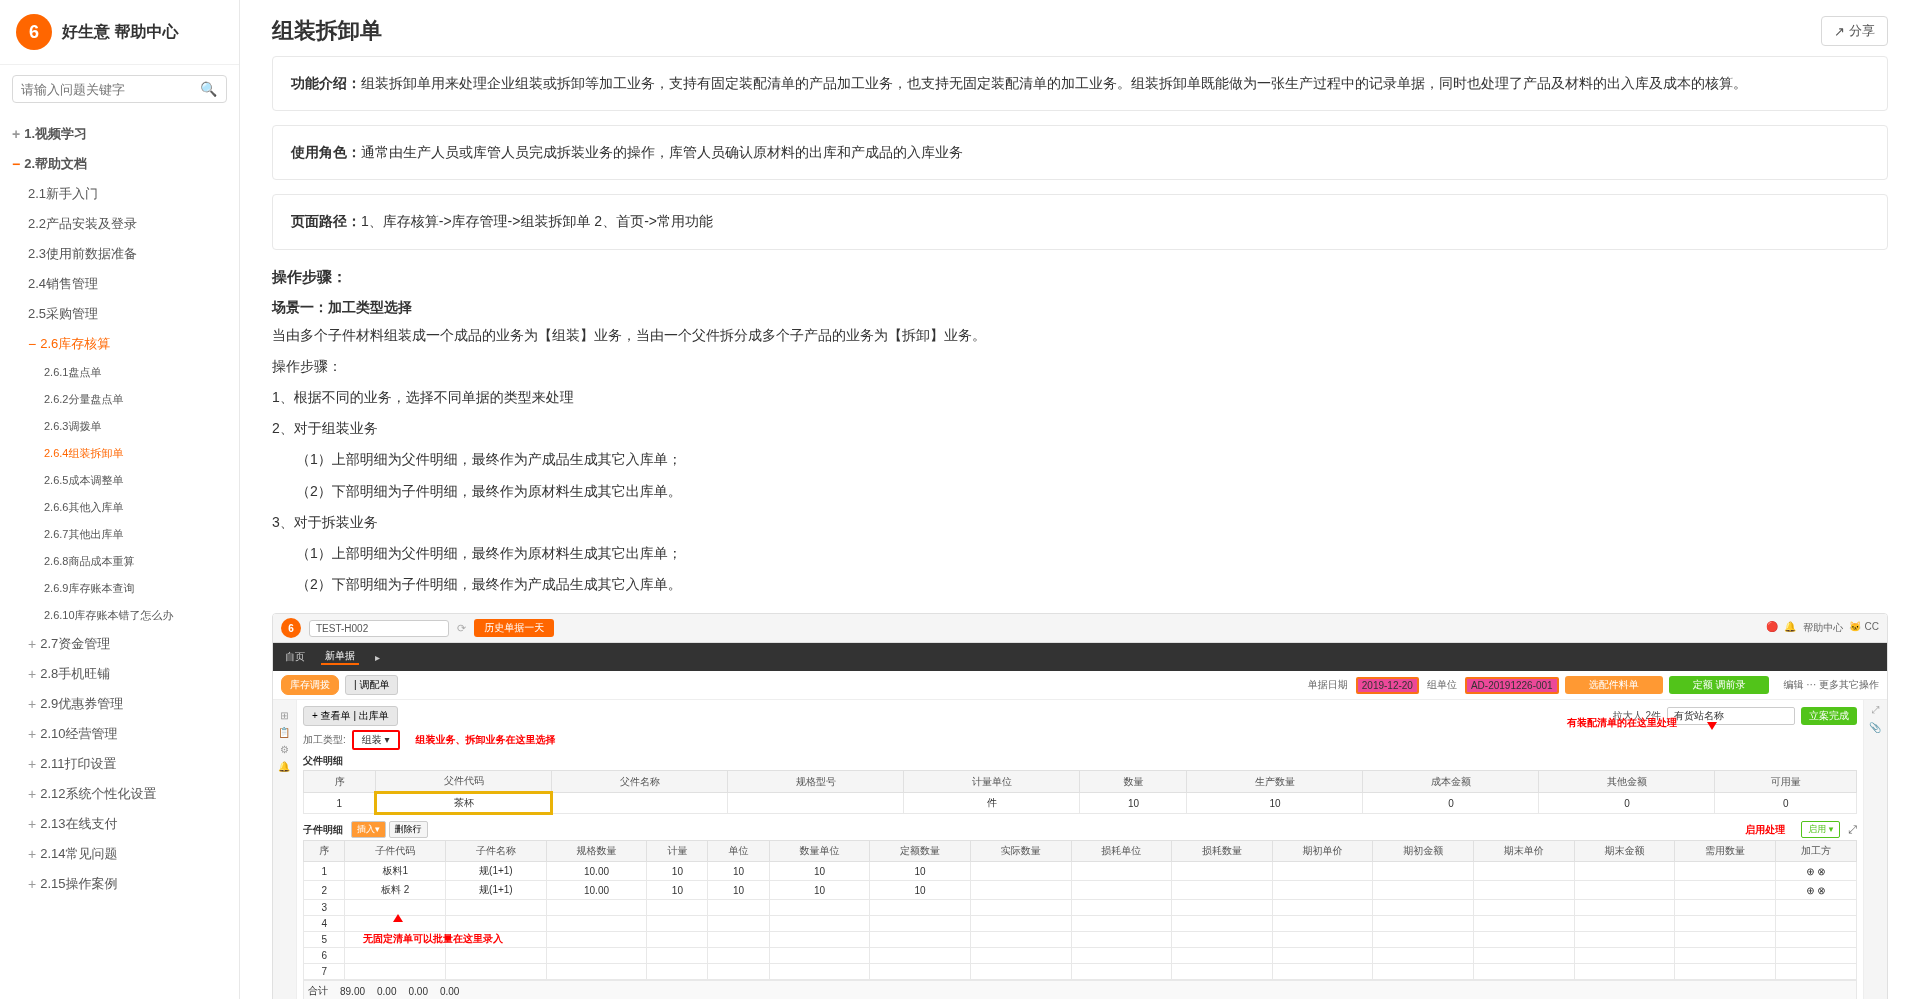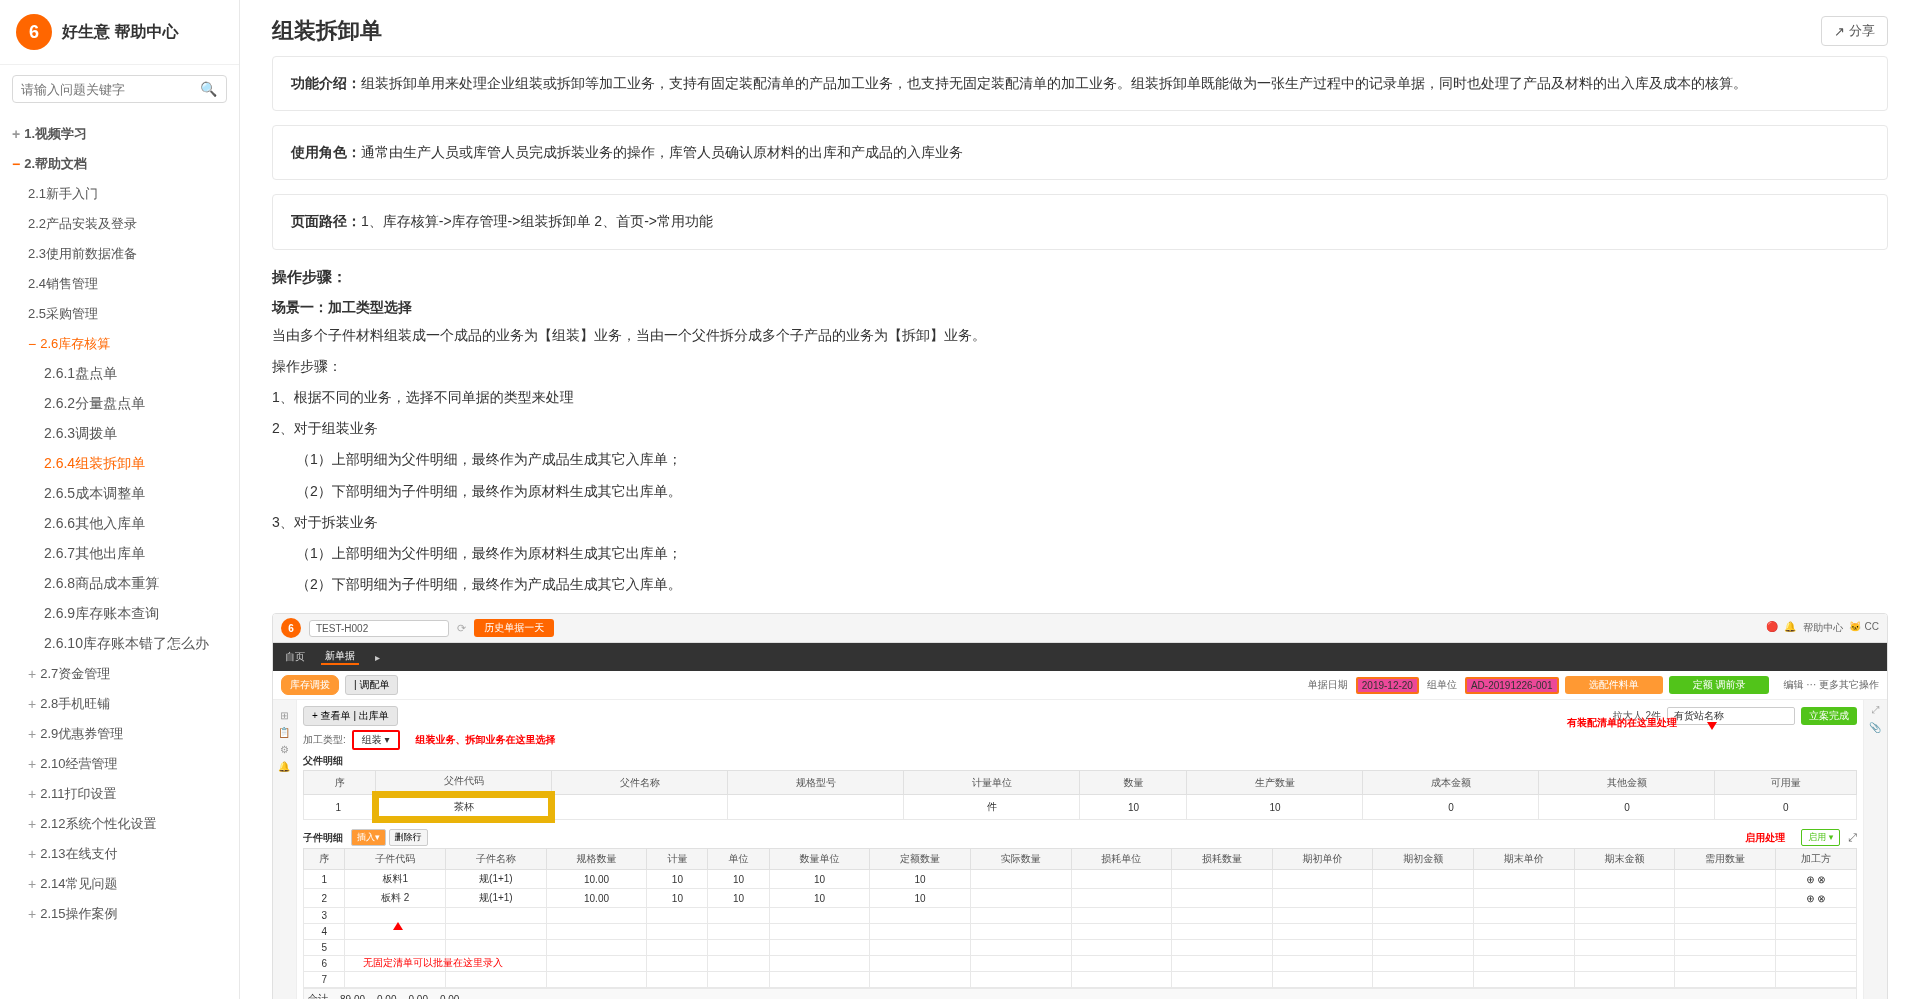--- a/index.html
+++ b/index.html
@@ -50,21 +50,21 @@
     .nav-item {
       padding: 6px 16px 6px 20px;
       cursor: pointer;
       font-size: 13px;
       color: #333;
       display: flex; align-items: center;
       user-select: none;
     }
     .nav-item.level1 { font-weight: 600; color: #555; padding-left: 12px; }
     .nav-item.level2 { padding-left: 28px; font-weight: normal; color: #555; }
-    .nav-item.level3 { padding-left: 44px; font-size: 14px; color: #555; }
+    .nav-item.level3 { padding-left: 44px; font-size: 11px; color: #555; }
     .minus-icon { color: #f60; font-size: 14px; margin-right: 4px; }
     .plus-icon { color: #999; font-size: 14px; margin-right: 4px; }
 
     
     #main {
       flex: 1;
       overflow-y: auto;
       background: #fff;
       padding: 0;
     }
@@ -485,21 +485,21 @@
                     <th>数量</th>
                     <th>生产数量</th>
                     <th>成本金额</th>
                     <th>其他金额</th>
                     <th>可用量</th>
                   </tr>
                 </thead>
                 <tbody>
                   <tr>
                     <td>1</td>
-                    <td style="border:7px solid #eab308;">茶杯</td>
+                    <td style="border:3px solid #eab308;">茶杯</td>
                     <td></td>
                     <td></td>
                     <td>件</td>
                     <td>10</td>
                     <td>10</td>
                     <td>0</td>
                     <td>0</td>
                     <td>0</td>
                   </tr>
                 </tbody>
@@ -678,21 +678,21 @@
               </table>
 
               <div style="display:flex;align-items:center;gap:12px;padding:3px 4px;background:#f9f9f9;border:1px solid #e8e8e8;font-size:10px;">
                 <span>合计</span>
                 <span>89.00</span>
                 <span>0.00</span>
                 <span>0.00</span>
                 <span>0.00</span>
               </div>
 
-              <div style="position:absolute;bottom:40px;left:60px;color:#ff0000;font-size:10px;font-weight:normal;">无固定清单可以批量在这里录入</div>
+              <div style="position:absolute;bottom:56px;left:60px;color:#ff0000;font-size:10px;font-weight:bold;">无固定清单可以批量在这里录入</div>
               <div style="position:absolute;bottom:80px;left:90px;width:0;height:0;border-left:5px solid transparent;border-right:5px solid transparent;border-bottom:8px solid #ff0000;"></div>
             </div>
 
           </div>
 
           <div style="width:24px;background:#f5f5f5;border-left:1px solid #eee;display:flex;flex-direction:column;align-items:center;padding:4px 0;gap:6px;font-size:10px;color:#999;">
             <span>⤢</span>
             <span>📎</span>
           </div>
 

